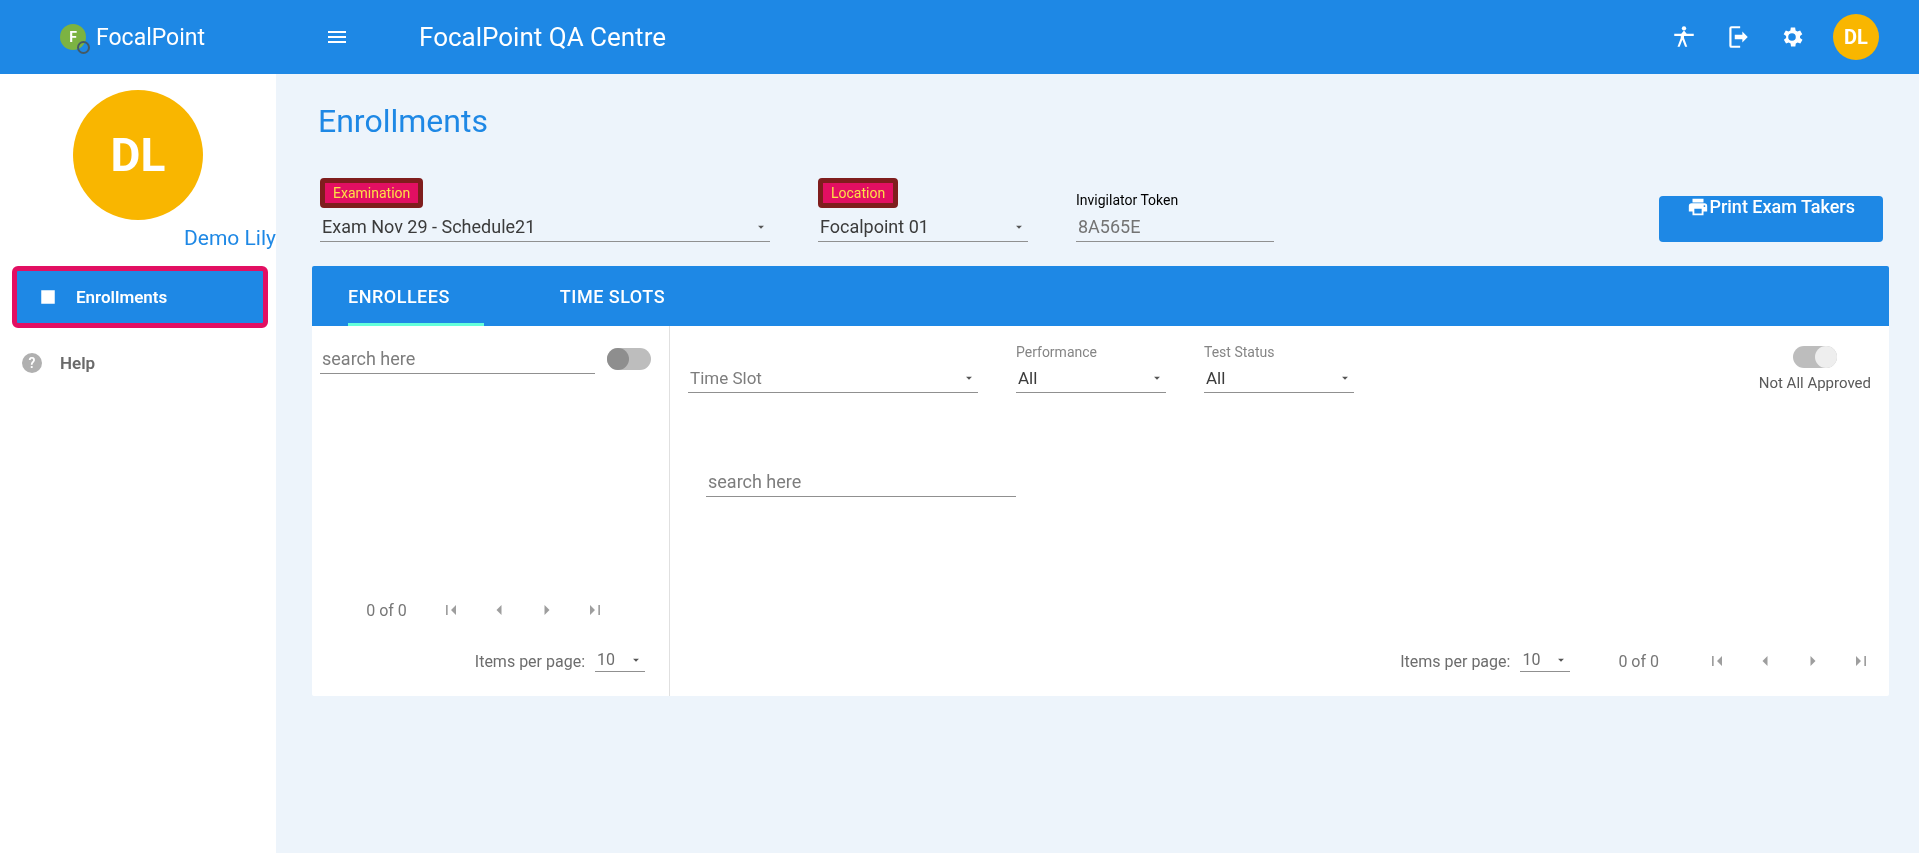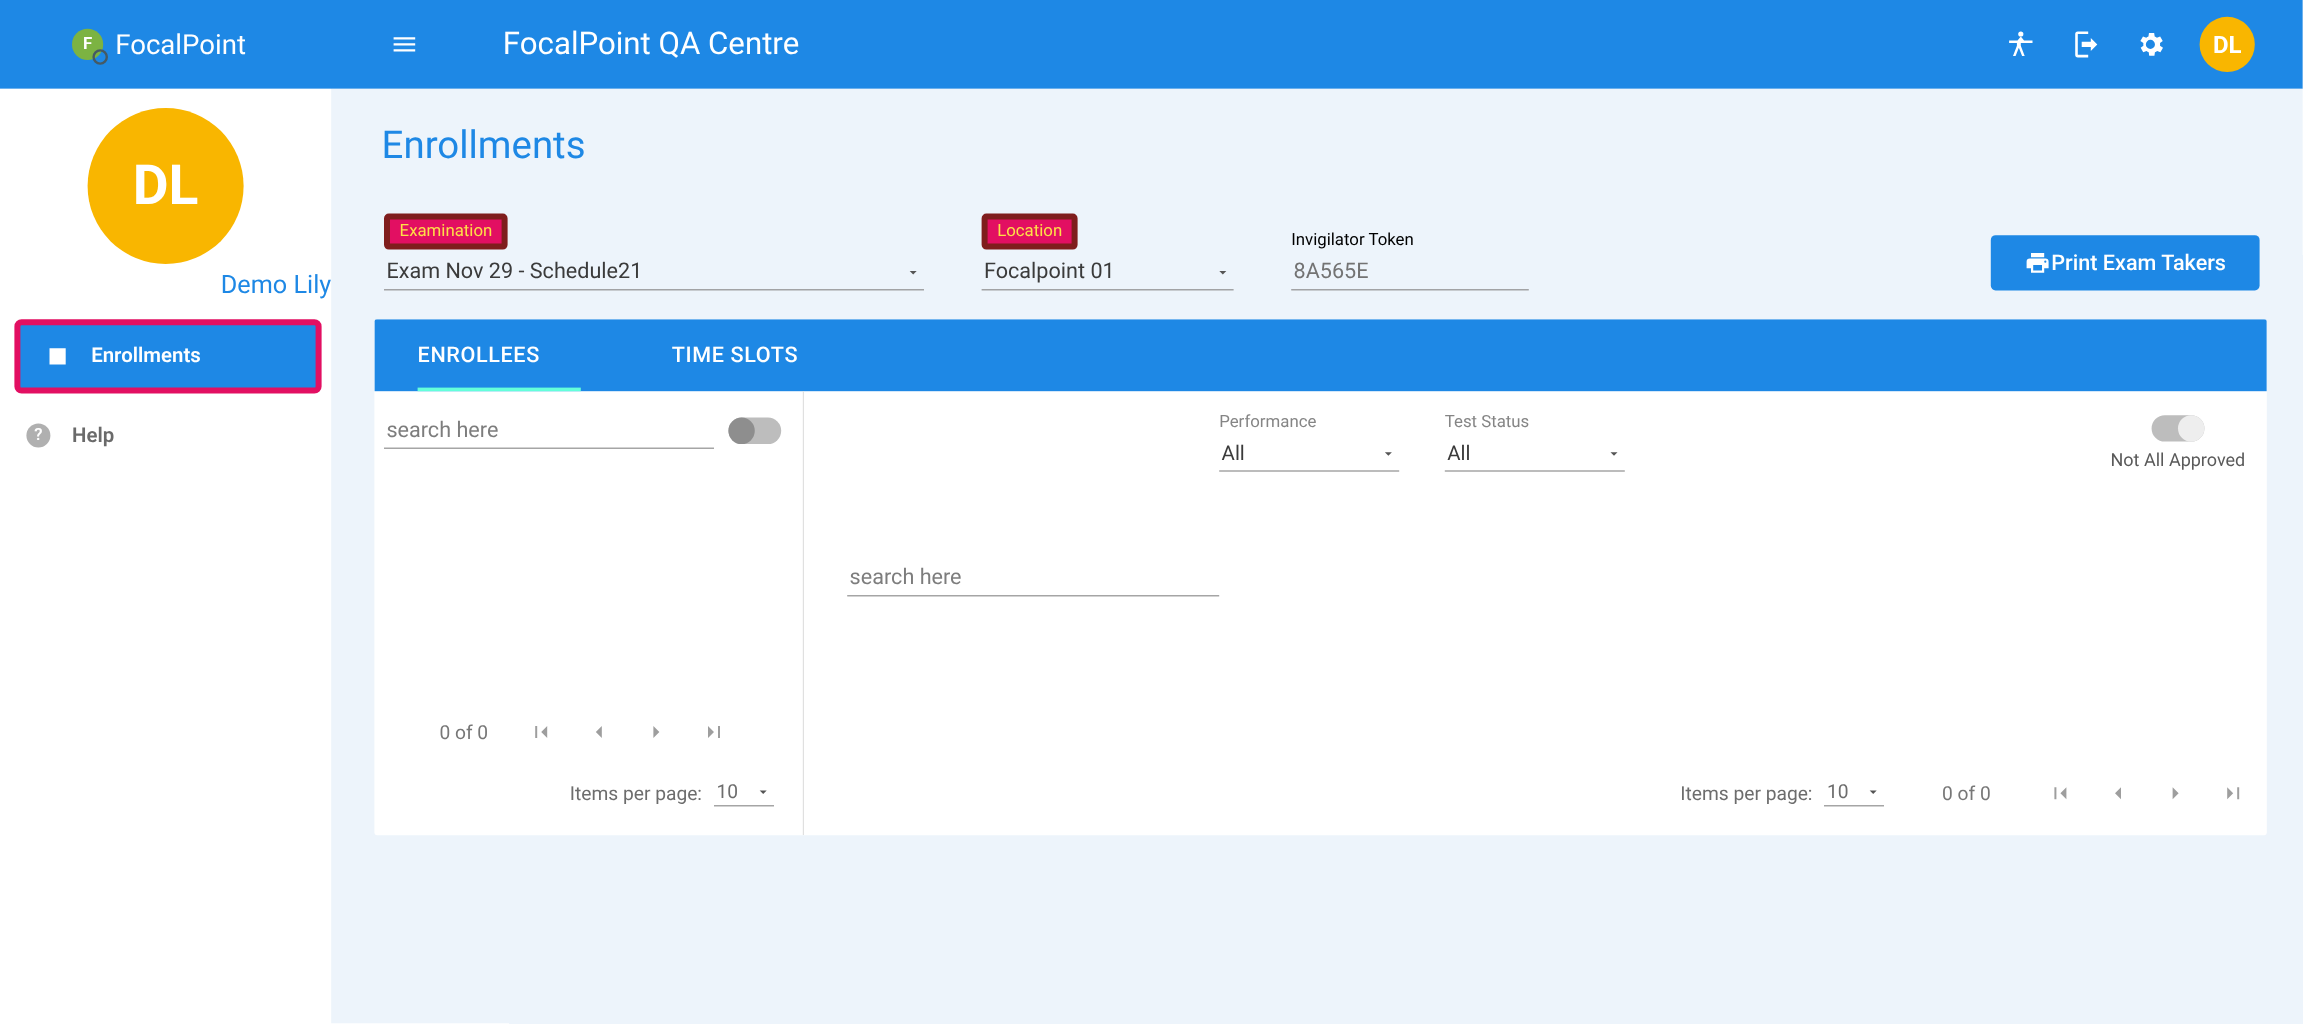--- a/index.html
+++ b/index.html
@@ -34,21 +34,21 @@
   .page-title{color:#1e88e5;font-size:32px;font-weight:400;margin-bottom:38px;margin-left:6px}
   .filter-row{display:flex;align-items:flex-end;gap:48px;padding:0 6px 24px 8px}
   .field{display:flex;flex-direction:column}
   .field-label{font-size:14px;color:#000000;margin-bottom:6px}
   .field-label.hl{background:#e20f62;color:#fde047;padding:2px 8px;border:5px solid #7f1d1d;border-radius:4px;width:fit-content;font-size:14px}
   .sel-line{display:flex;align-items:center;justify-content:space-between;border-bottom:1px solid #909090;padding:2px 2px 4px;font-size:18px;color:#3b3b3b;cursor:pointer}
   .exam-field{width:450px}
   .loc-field{width:210px}
   .tok-field{width:198px}
   .tok-val{border-bottom:1px solid #909090;padding:2px 2px 4px;font-size:18px;color:#737373}
-  .print-btn{margin-left:auto;background:#1e88e5;color:#fff;border:none;height:46px;padding:0 28px;font-size:18px;font-weight:500;border-radius:4px;display:flex;align-items:center;cursor:pointer}
+  .print-btn{margin-left:auto;background:#1e88e5;color:#fff;border:none;height:46px;padding:0 28px;font-size:18px;font-weight:500;border-radius:4px;display:flex;cursor:pointer}
 
   
   .panel{background:#fff;margin-top:0;border-radius:2px;overflow:hidden}
   .tabs{background:#1e88e5;height:60px;display:flex;align-items:center;padding:0 36px;gap:110px}
   .tab{color:#ffffff;font-size:18px;font-weight:500;letter-spacing:.5px;cursor:pointer;height:100%;display:flex;align-items:center;position:relative}
   .tab.active::after{content:"";position:absolute;left:0;right:-34px;bottom:0;height:3px;background:#64ffda}
   .body{display:flex;min-height:370px}
   .col-left{width:358px;padding:18px 18px 24px 8px;border-right:1px solid #e0e0e0;display:flex;flex-direction:column}
   .col-right{flex:1;padding:18px 18px 24px 18px;display:flex;flex-direction:column}
   .search-row{display:flex;align-items:center;gap:12px;margin-bottom:8px}
@@ -229,20 +229,26 @@
                 </svg>
             </span>
           </div>
         </div>
 
         <div class="col-right">
           <div class="filters-right">
 
             <div class="drop ts-drop">
               <span class="drop-label"></span>
+              <div class="sel-line">
+                <span style="color:#7d7d7d">Time Slot</span>
+                <svg width="14" height="14" viewBox="0 0 24 24" fill="#555">
+                    <path d="M7 10l5 5 5-5z"></path>
+                  </svg>
+              </div>
             </div>
 
             <div class="drop perf-drop">
               <span class="drop-label">Performance</span>
               <div class="sel-line">
                 <span>All</span>
                 <svg width="14" height="14" viewBox="0 0 24 24" fill="#555">
                     <path d="M7 10l5 5 5-5z"></path>
                   </svg>
               </div>

